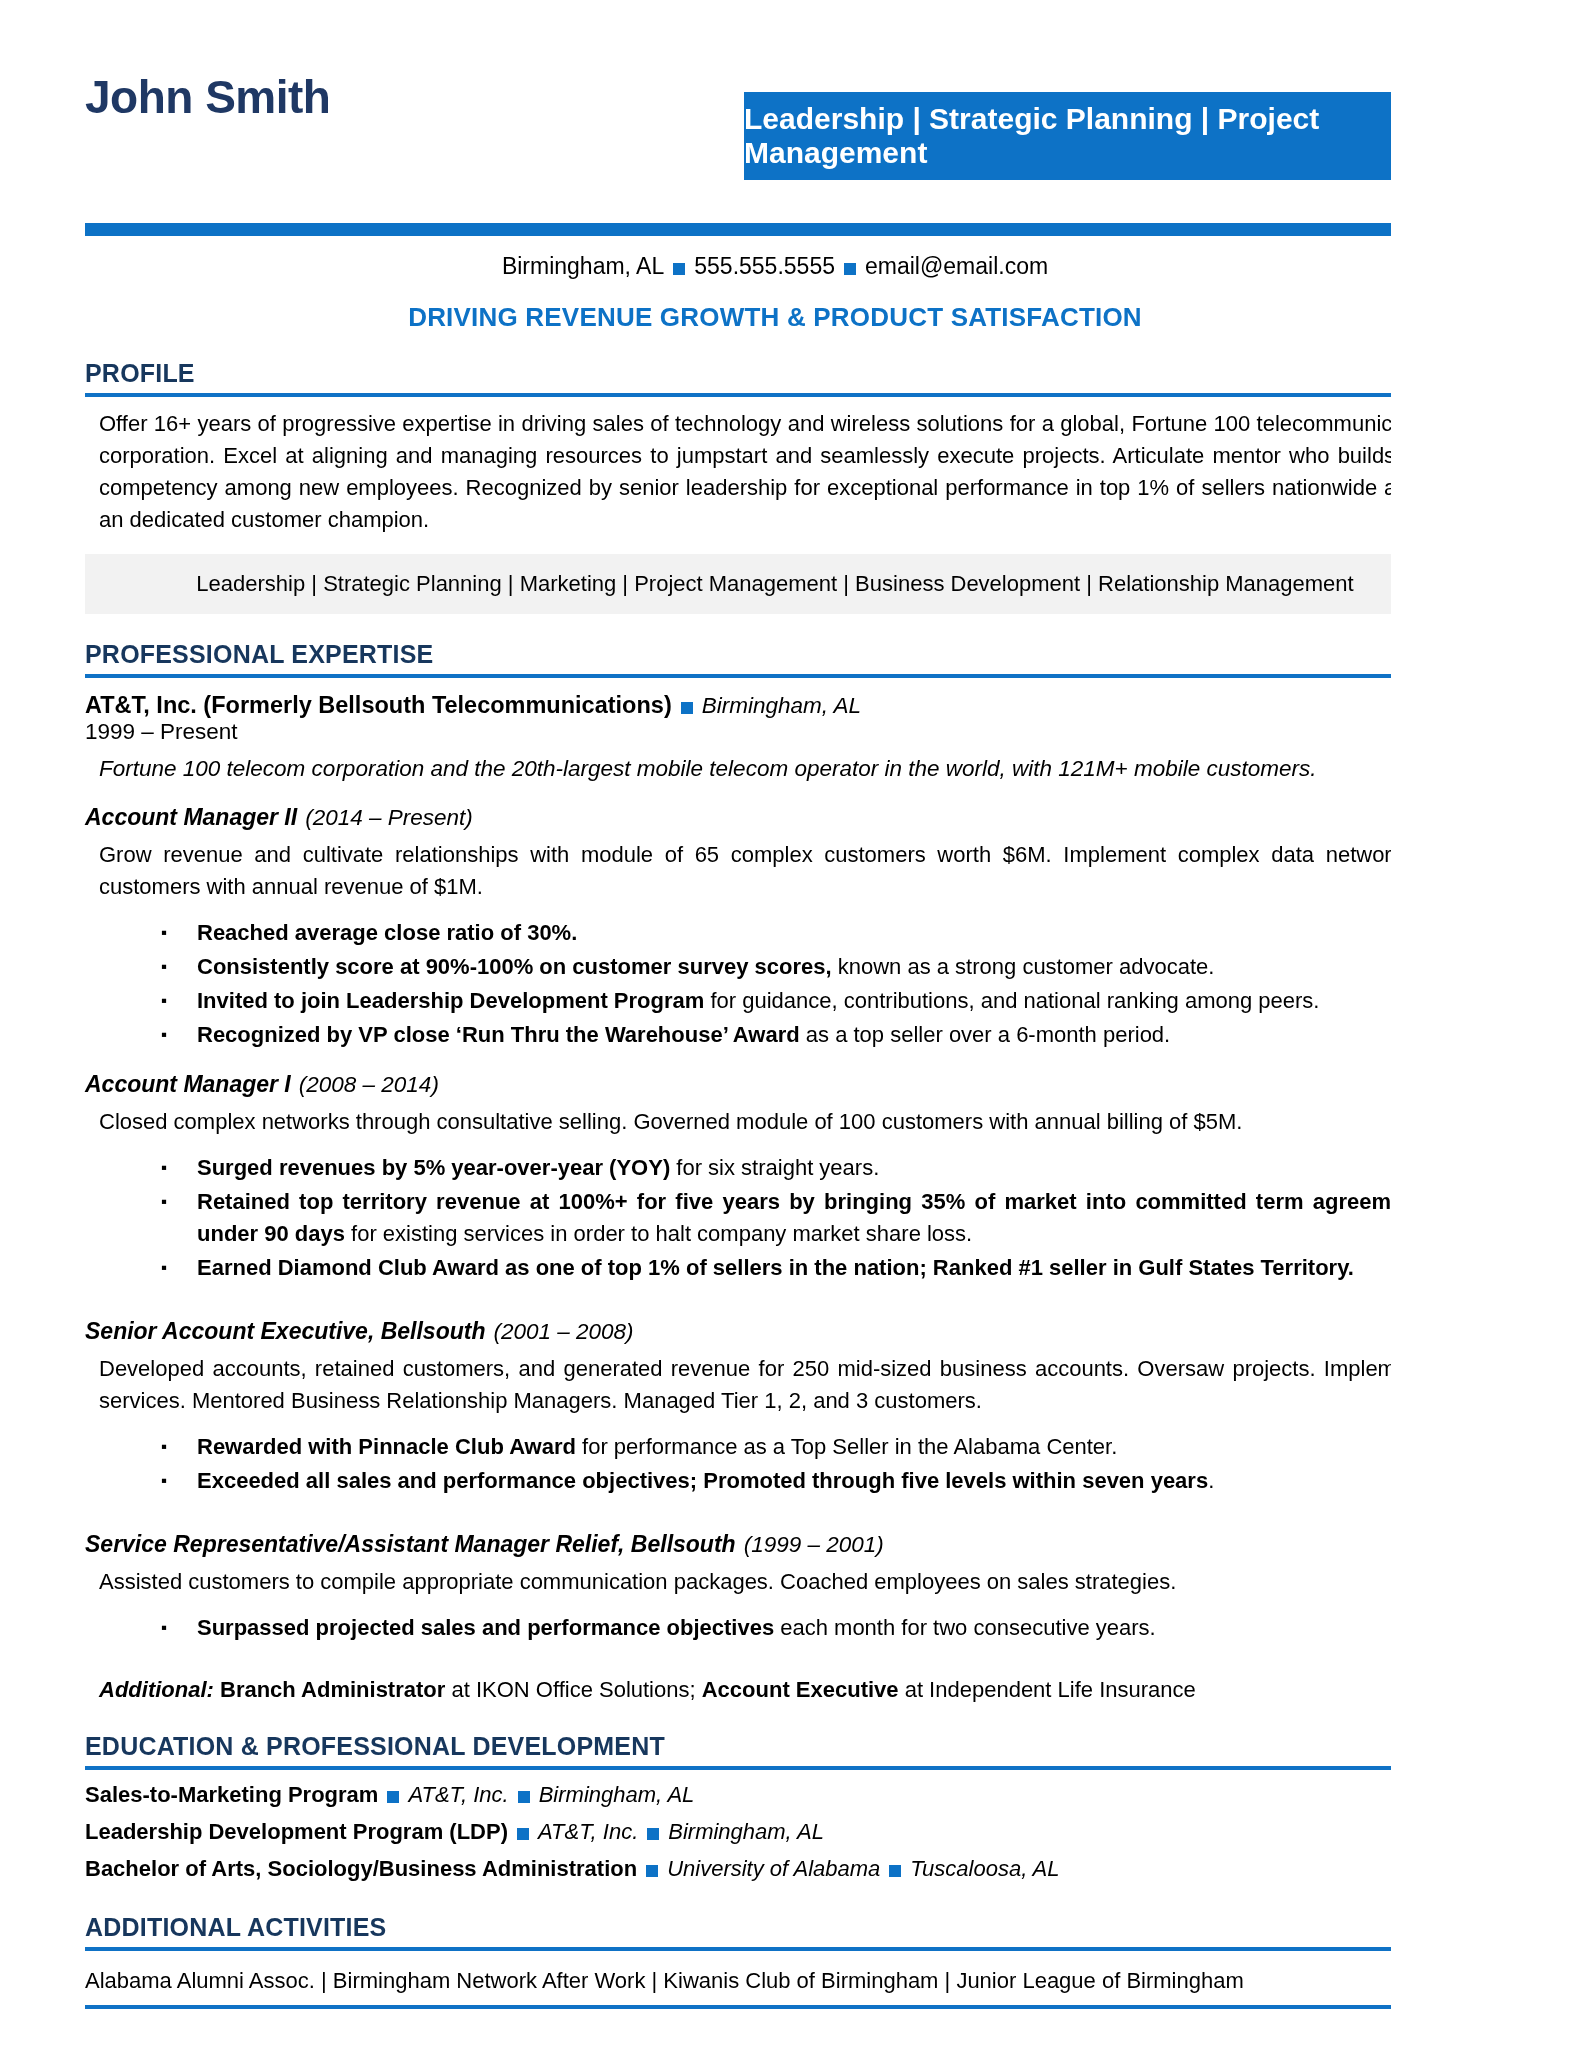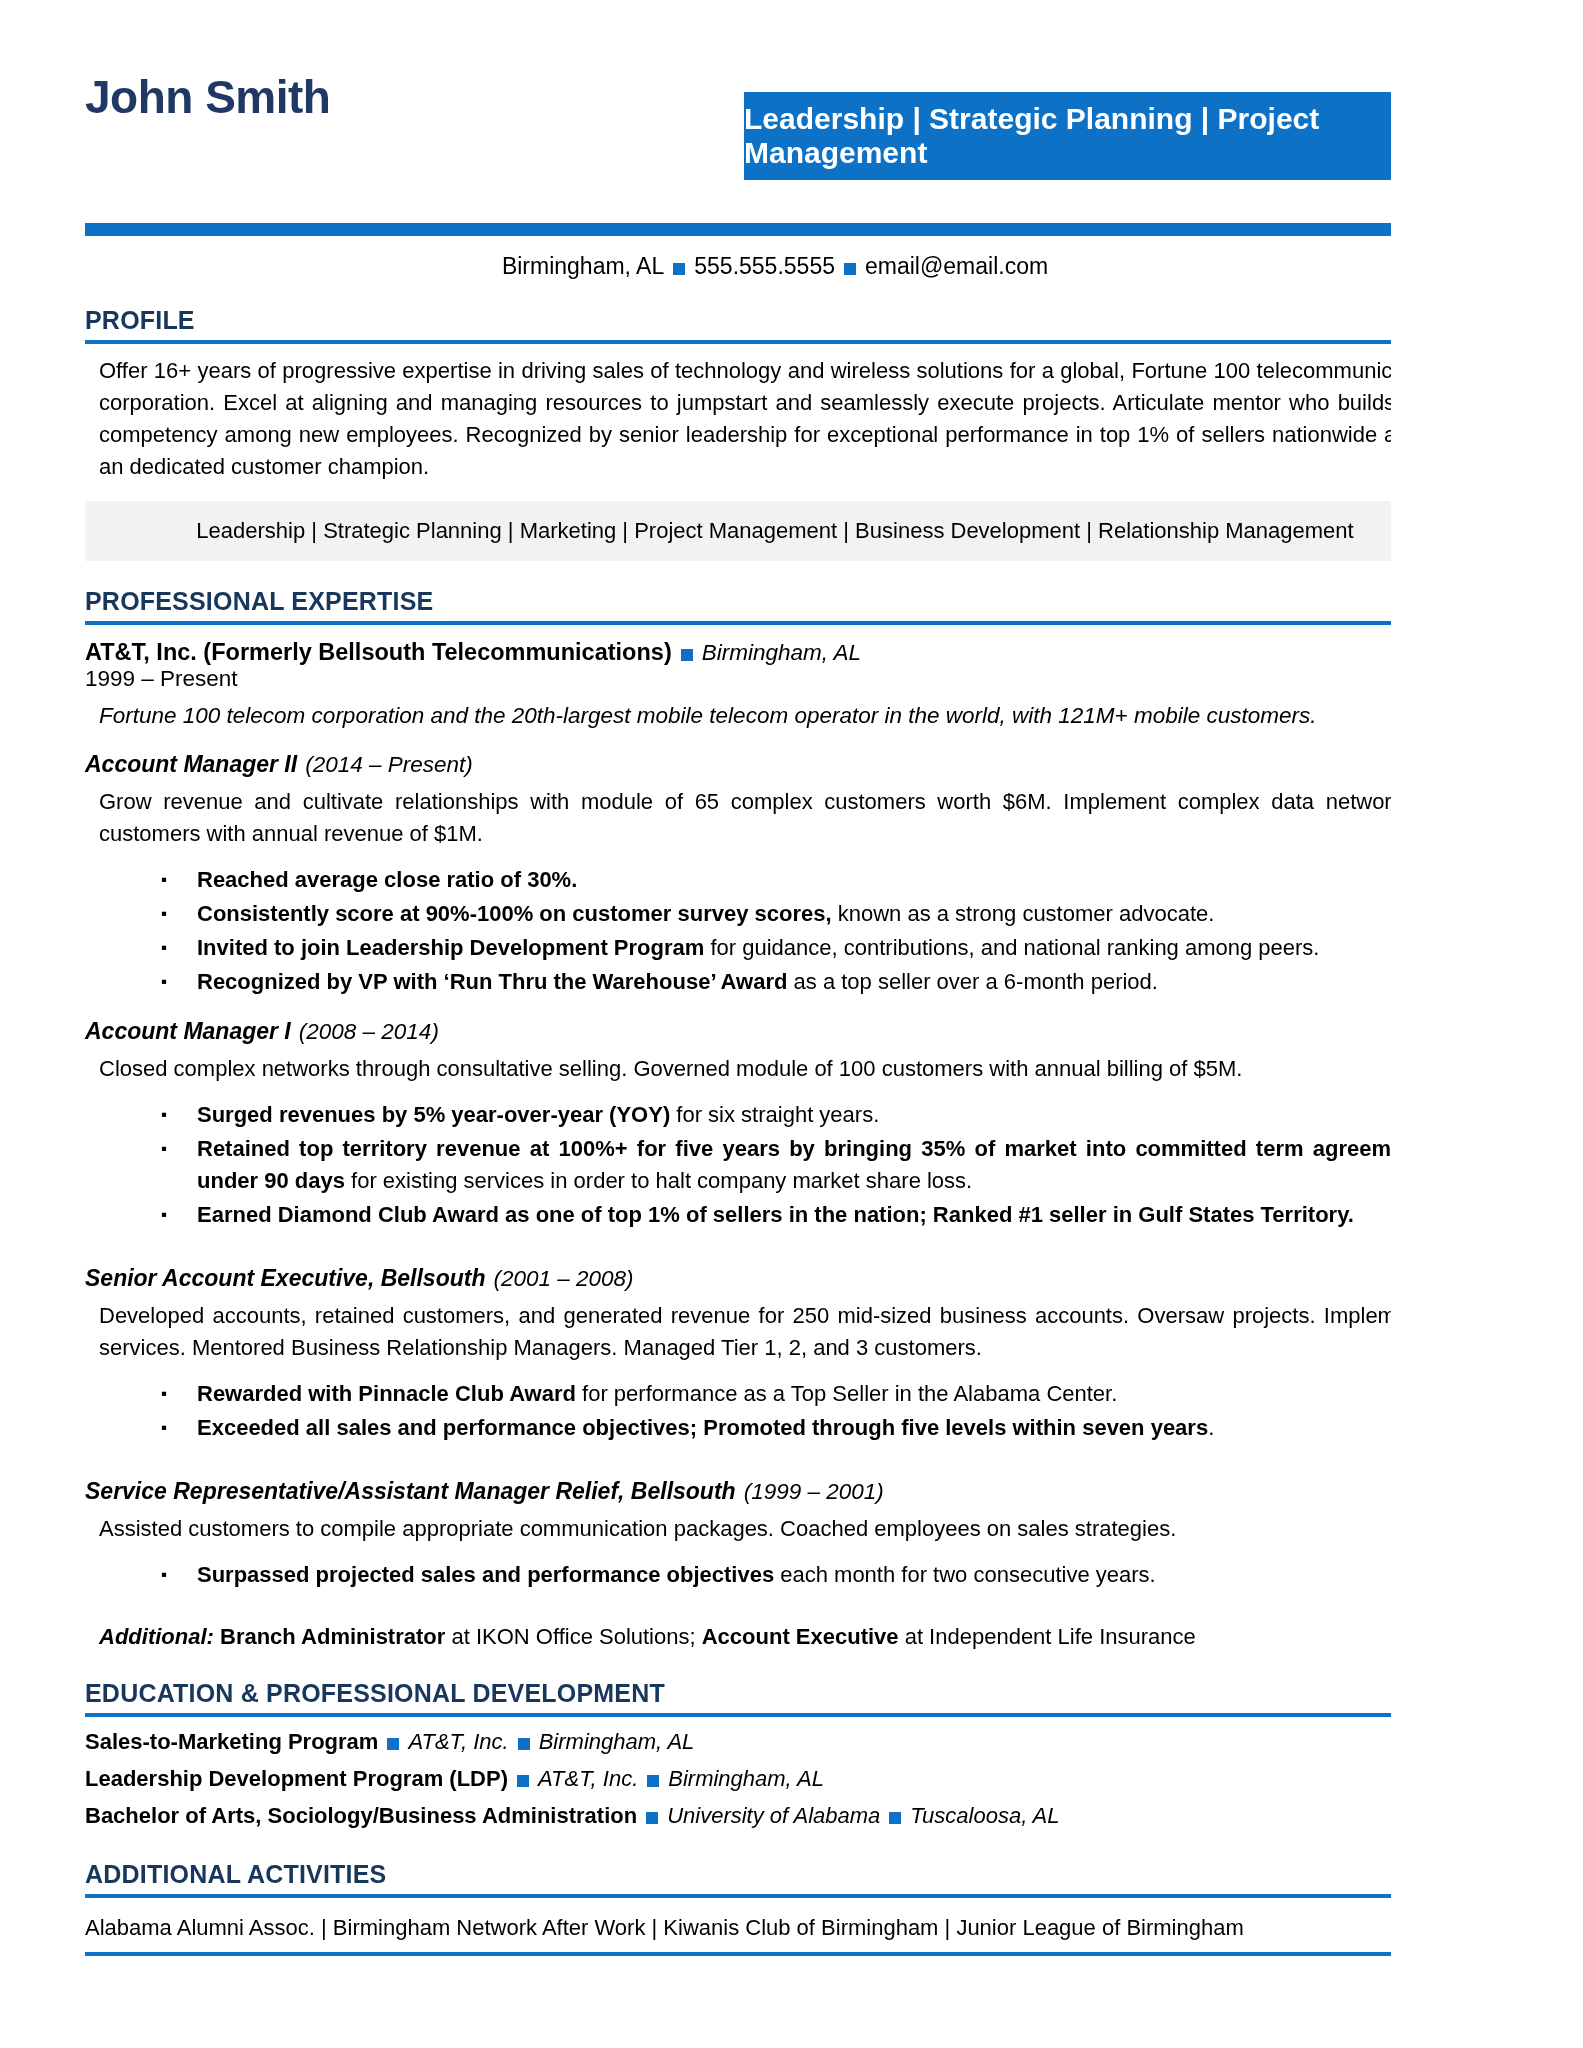--- a/index.html
+++ b/index.html
@@ -64,20 +64,21 @@
   <div class="name">John Smith</div>
   <div class="badge">
       <span>Leadership | Strategic Planning | Project Management</span>
     </div>
   <div class="banner-strip"></div>
 
   <div class="content">
 
     <div class="contact"><span>Birmingham, AL</span><span class="sq small"></span><span>555.555.5555</span><span class="sq small"></span><span>email@email.com</span></div>
 
+    <div class="tagline">DRIVING REVENUE GROWTH &amp; PRODUCT SATISFACTION</div>
 
     <div class="section-heading">PROFILE</div>
     <div class="rule"></div>
     <p class="body-par">Offer 16+ years of progressive expertise in driving sales of technology and wireless solutions for a global, Fortune 100 telecommunications corporation. Excel at aligning and managing resources to jumpstart and seamlessly execute projects. Articulate mentor who builds peak competency among new employees. Recognized by senior leadership for exceptional performance in top 1% of sellers nationwide and as an dedicated customer champion.</p>
     <div class="skills-box">
       <div>Leadership | Strategic Planning | Marketing | Project Management | Business Development | Relationship Management</div>
     </div>
 
     <div class="section-heading">PROFESSIONAL EXPERTISE</div>
     <div class="rule"></div>
@@ -88,21 +89,21 @@
     </div>
     <p class="blurb">Fortune 100 telecom corporation and the 20th-largest mobile telecom operator in the world, with 121M+ mobile customers.</p>
 
     <div class="role">
       <div><span class="role-title">Account Manager II</span><span class="role-dates">(2014 – Present)</span></div>
       <p class="role-intro">Grow revenue and cultivate relationships with module of 65 complex customers worth $6M. Implement complex data networks for customers with annual revenue of $1M.</p>
       <div class="bullets">
         <div class="bullet"><span class="marker">▪</span><span class="bold">Reached average close ratio of 30%.</span><span></span></div>
         <div class="bullet"><span class="marker">▪</span><span class="bold">Consistently score at 90%-100% on customer survey scores,</span><span> known as a strong customer advocate.</span></div>
         <div class="bullet"><span class="marker">▪</span><span class="bold">Invited to join Leadership Development Program</span><span> for guidance, contributions, and national ranking among peers.</span></div>
-        <div class="bullet"><span class="marker">▪</span><span class="bold">Recognized by VP with ‘Run Thru the Warehouse’ Award</span><span> as a top seller over a 6-month period.</span></div>
+        <div class="bullet"><span class="marker">▪</span><span class="bold">Recognized by VP close ‘Run Thru the Warehouse’ Award</span><span> as a top seller over a 6-month period.</span></div>
       </div>
     </div>
 
     <div class="role">
       <div><span class="role-title">Account Manager I</span><span class="role-dates">(2008 – 2014)</span></div>
       <p class="role-intro">Closed complex networks through consultative selling. Governed module of 100 customers with annual billing of $5M.</p>
       <div class="bullets">
         <div class="bullet"><span class="marker">▪</span><span class="bold">Surged revenues by 5% year-over-year (YOY)</span><span> for six straight years.</span></div>
         <div class="bullet"><span class="marker">▪</span><span class="bold">Retained top territory revenue at 100%+ for five years by bringing 35% of market into committed term agreements in under 90 days</span><span> for existing services in order to halt company market share loss.</span></div>
         <div class="bullet"><span class="marker">▪</span><span class="bold">Earned Diamond Club Award as one of top 1% of sellers in the nation; Ranked #1 seller in Gulf States Territory.</span><span></span></div>

